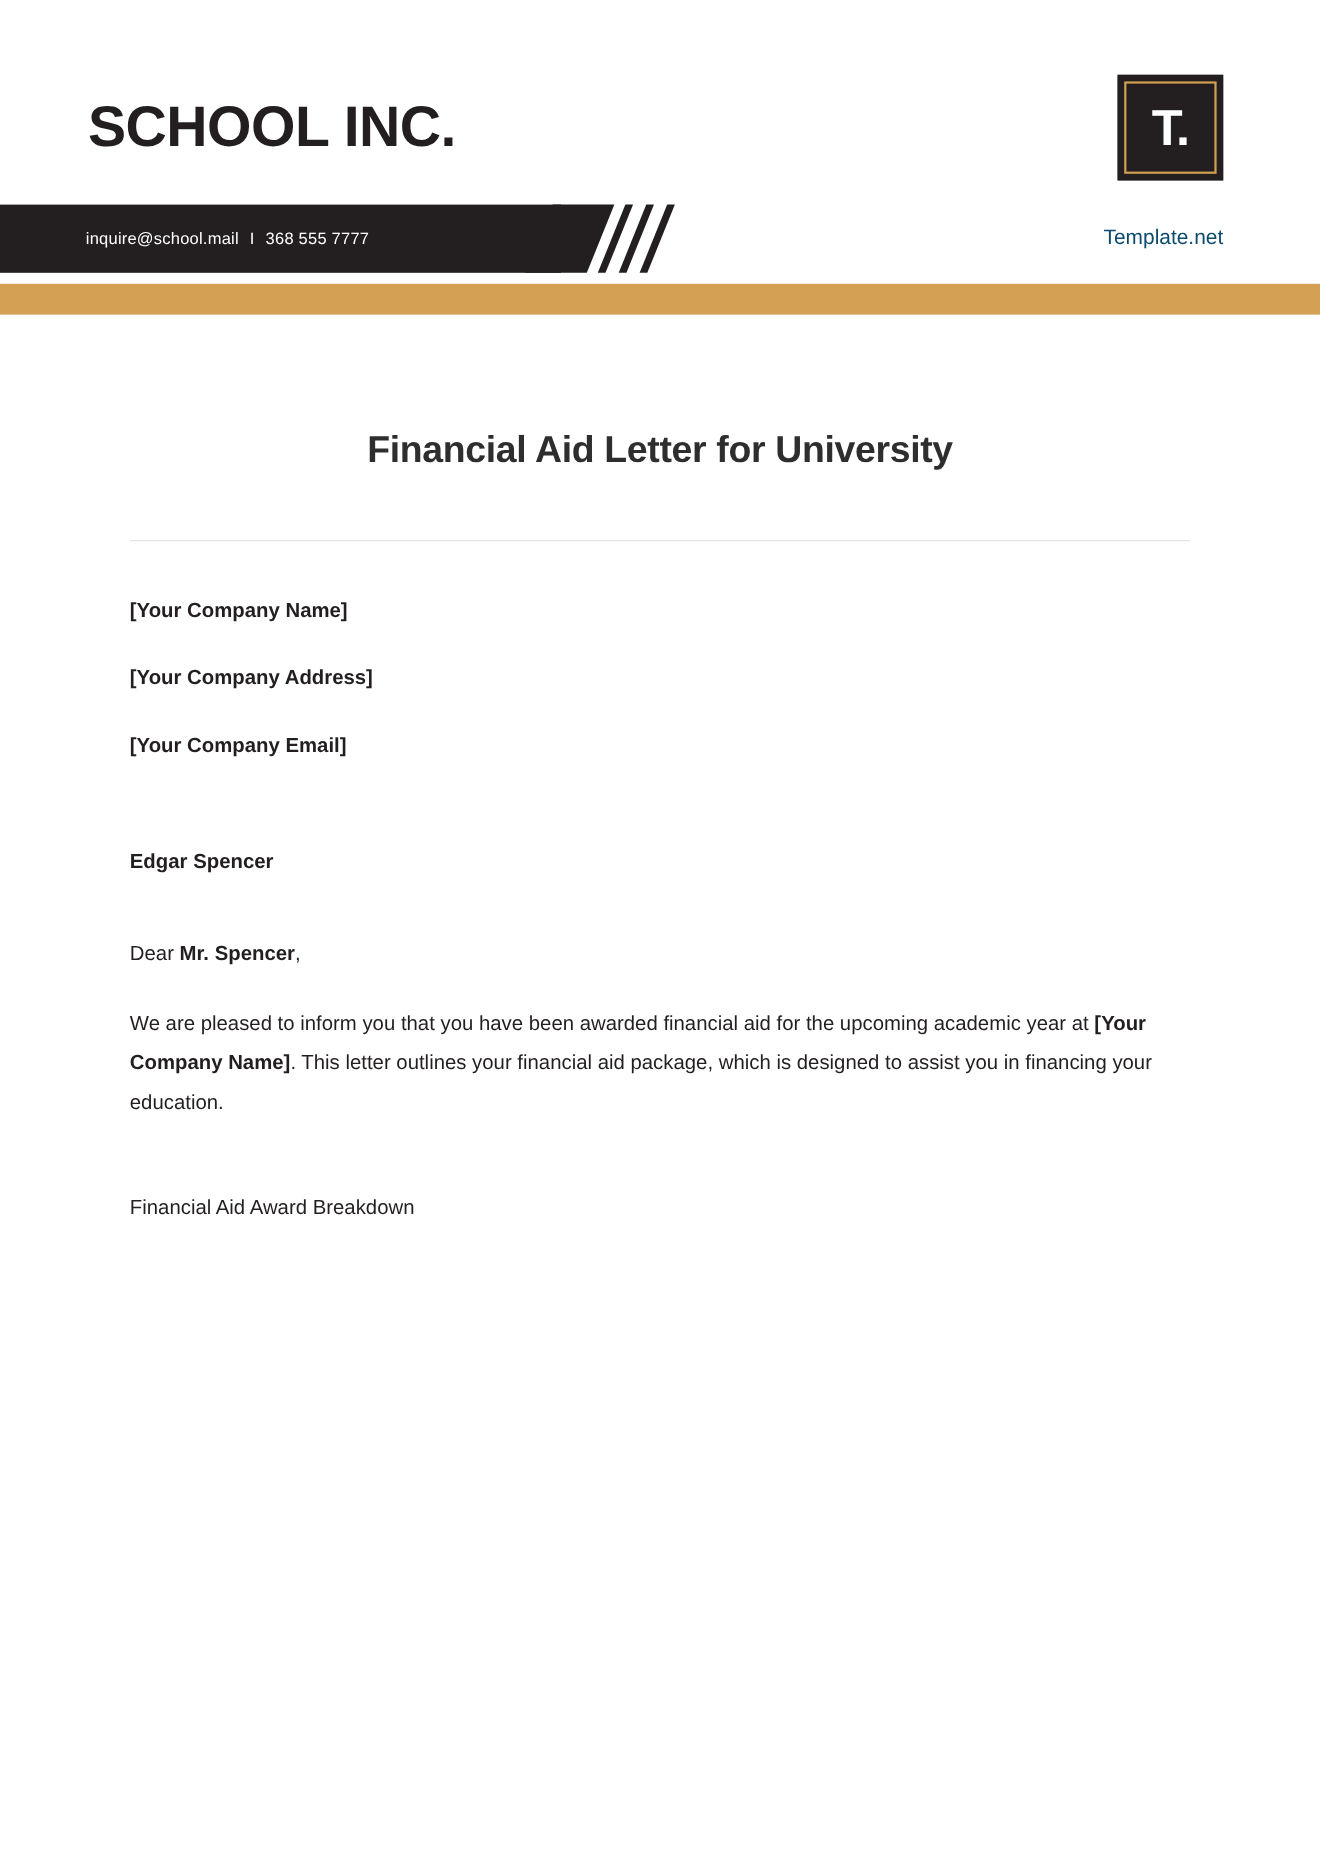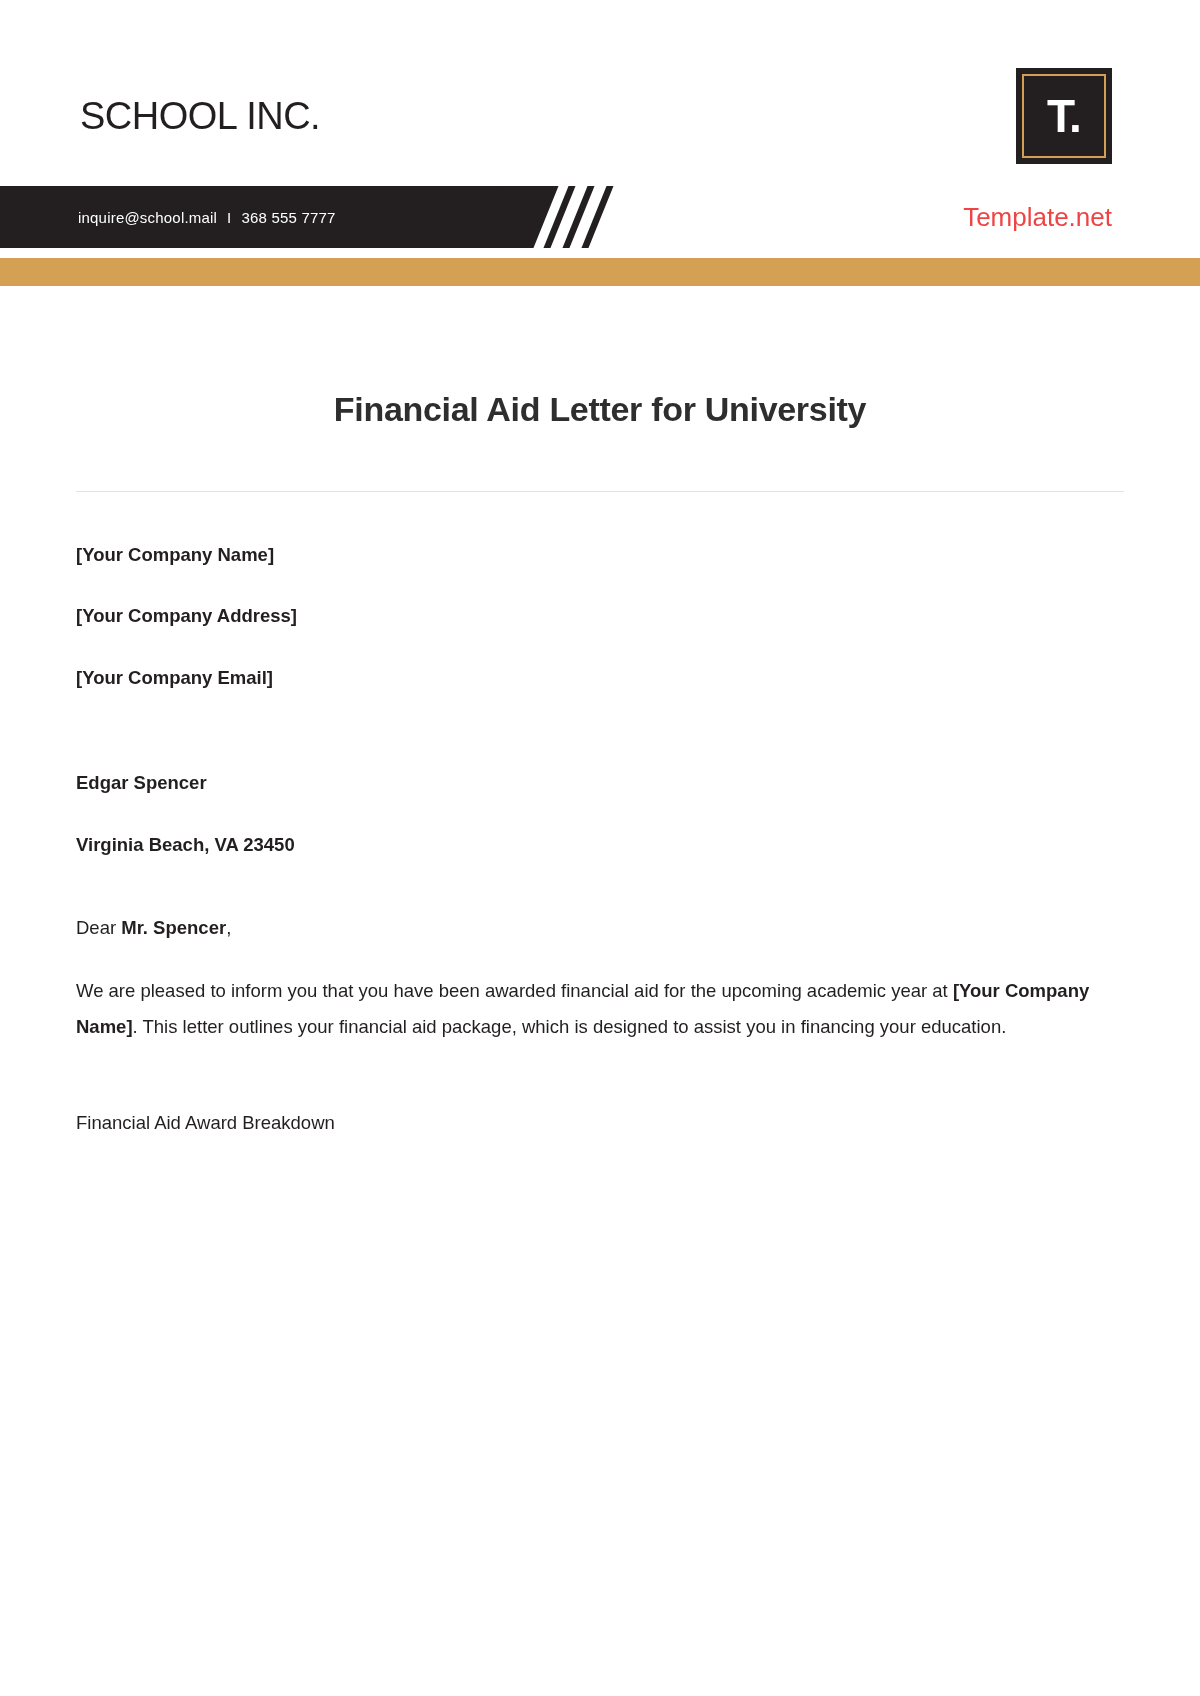--- a/index.html
+++ b/index.html
@@ -21,22 +21,22 @@
     position: relative;
     height: 270px;
   }
   .brand-row {
     display: flex;
     align-items: center;
     justify-content: space-between;
     padding: 68px 88px 0 80px;
   }
   .brand-name {
-    font-size: 38px;
-    font-weight: normal;
+    font-size: 52px;
+    font-weight: bold;
     letter-spacing: -0.5px;
     color: #231f20;
     line-height: 1;
   }
   .logo-box {
     width: 96px;
     height: 96px;
     background: #231f20;
     display: flex;
     align-items: center;
@@ -107,36 +107,36 @@
   .contact-sep {
     margin: 0 10px;
   }
   .template-net {
     position: absolute;
     top: 0;
     right: 88px;
     height: 62px;
     display: flex;
     align-items: center;
-    color: #ef4444;
-    font-size: 26px;
+    color: #0c4a6e;
+    font-size: 19px;
   }
 
   .gold-bar {
     position: absolute;
     top: 258px;
     left: 0;
     width: 100%;
     height: 28px;
     background: #d3a054;
   }
 
   
   .doc {
-    padding: 0 76px;
+    padding: 0 118px;
     box-sizing: border-box;
   }
   .doc-title {
     text-align: center;
     font-size: 34px;
     font-weight: bold;
     color: #2e2e2e;
     margin-top: 120px;
     letter-spacing: -0.3px;
   }
@@ -214,21 +214,20 @@
     <p class="blk">[Your Company Name]</p>
     <p class="blk">[Your Company Address]</p>
     <p class="blk">[Your Company Email]</p>
 
     <div class="spacer-sm"></div>
 
 
     <div class="spacer-sm"></div>
 
     <p class="blk">Edgar Spencer</p>
-    <p class="blk">Virginia Beach, VA 23450</p>
 
     <div class="spacer-sm"></div>
 
     <p>
       <span>Dear </span><span class="bold">Mr. Spencer</span><span>,</span>
     </p>
 
     <p class="body-para">
       <span>We are pleased to inform you that you have been awarded financial aid for the upcoming academic year at </span><span class="bold">[Your Company Name]</span><span>. This letter outlines your financial aid package, which is designed to assist you in financing your education.</span>
     </p>

